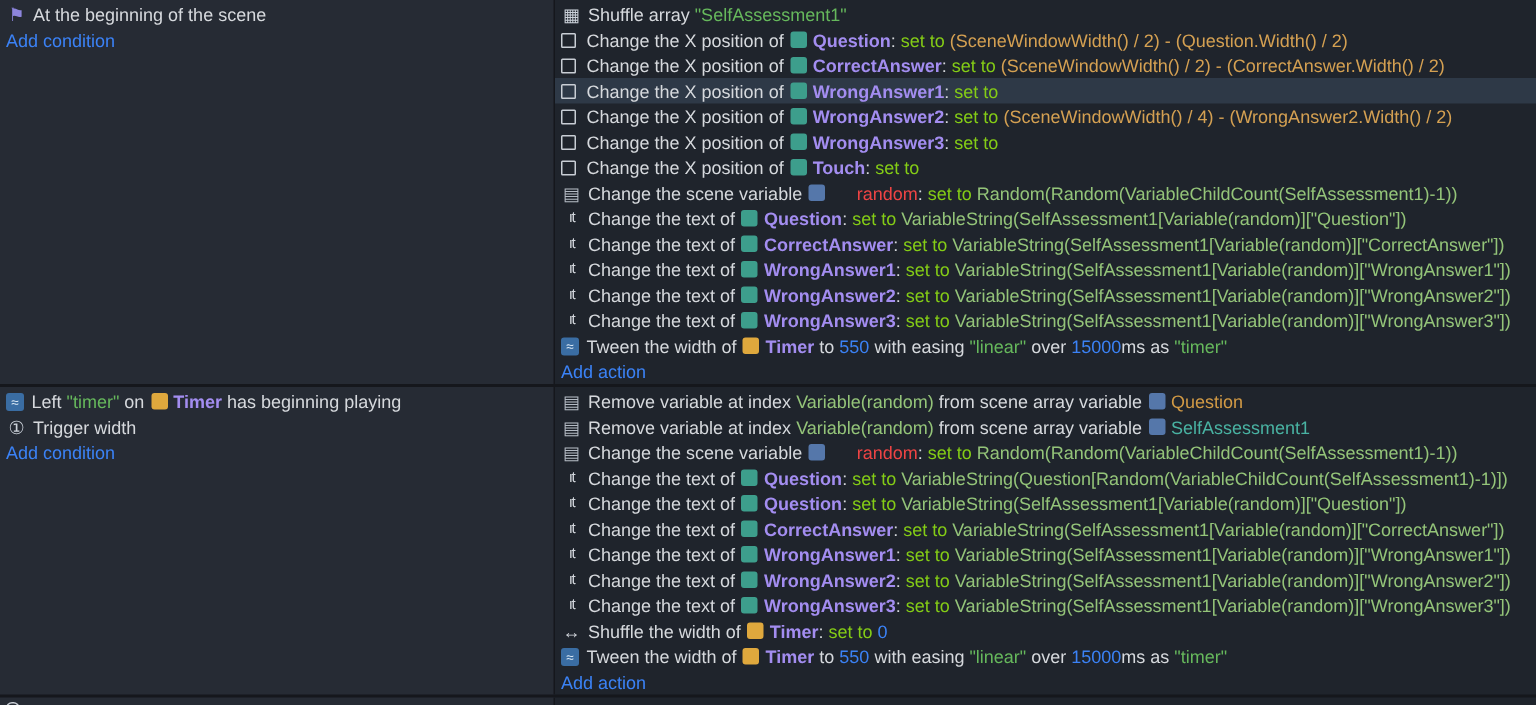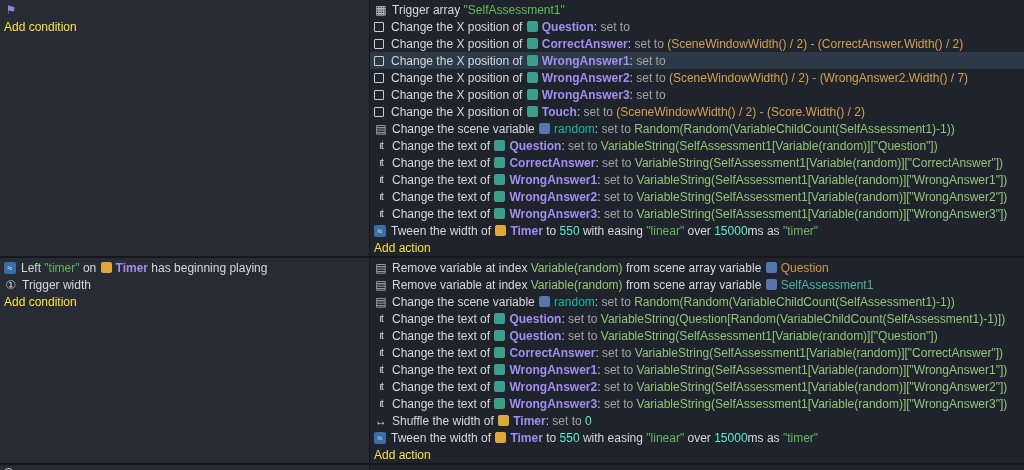--- a/index.html
+++ b/index.html
@@ -21,30 +21,30 @@
   }
   .actions { flex: 1; background: #1f242c; padding-top: 1px; overflow: hidden; }
   .row {
     height: 17px; display: flex; align-items: center;
     padding-left: 4px; white-space: pre; overflow: hidden;
   }
   .row.highlight { background: #2e3947; }
   .seg { display: inline; }
   .t   { color: #d6d9dd; }
   .obj { color: #a38df0; font-weight: 700; }
-  .setto { color: #a3a3a3; }
+  .setto { color: #84cc16; }
   .expr  { color: #d4a052; }
   .gexpr { color: #94c479; }
   .str   { color: #66b85c; }
-  .num   { color: #5eead4; }
-  .var   { color: #14b8a6; }
+  .num   { color: #3b82f6; }
+  .var   { color: #ef4444; margin-left: 17px; }
   .vteal   { color: #49b2a2; }
   .vorange { color: #d29a45; }
   .param   { color: #7da4e8; }
-  .add-link { color: #fde047; }
+  .add-link { color: #3b82f6; }
   .icon {
     display: inline-flex; align-items: center; justify-content: center;
     width: 14px; height: 14px; margin-right: 4px;
     font-size: 12px; line-height: 14px; flex: none;
   }
   .icon.box { width: 11px; height: 11px; border-radius: 2px; margin: 0 4px 0 1px; }
   .icon.badge {
     width: 12px; height: 12px; border-radius: 2px;
     font-size: 9px; margin-right: 5px;
   }
@@ -57,31 +57,31 @@
     border-radius: 4px; margin-right: 7px;
   }
   .icon.small-text { font-size: 10px; letter-spacing: -1px; }
 </style>
 </head>
 <body>
 
 <div id="sheet">
     <div class="event">
       <div class="conditions">
-        <div class="row"><span class="icon" style="color: rgb(141, 133, 221);">⚑</span></div>
+        <div class="row"><span class="icon" style="color: rgb(141, 133, 221);">⚑</span><span class="seg t">At the beginning of the scene</span></div>
         <div class="row"><span class="add-link">Add condition</span></div>
       </div>
       <div class="actions">
-        <div class="row"><span class="icon" style="color: rgb(204, 210, 218);">▦</span><span class="seg t">Trigger array </span><span class="seg str">"SelfAssessment1"</span></div>
-        <div class="row"><span class="icon shape-outline-box"></span><span class="seg t">Change the X position of </span><span class="icon box" style="background: rgb(61, 158, 140);"></span><span class="seg obj">Question</span><span class="seg t">: </span><span class="seg setto">set to </span></div>
+        <div class="row"><span class="icon" style="color: rgb(204, 210, 218);">▦</span><span class="seg t">Shuffle array </span><span class="seg str">"SelfAssessment1"</span></div>
+        <div class="row"><span class="icon shape-outline-box"></span><span class="seg t">Change the X position of </span><span class="icon box" style="background: rgb(61, 158, 140);"></span><span class="seg obj">Question</span><span class="seg t">: </span><span class="seg setto">set to </span><span class="seg expr">(SceneWindowWidth() / 2) - (Question.Width() / 2)</span></div>
         <div class="row"><span class="icon shape-outline-box"></span><span class="seg t">Change the X position of </span><span class="icon box" style="background: rgb(61, 158, 140);"></span><span class="seg obj">CorrectAnswer</span><span class="seg t">: </span><span class="seg setto">set to </span><span class="seg expr">(SceneWindowWidth() / 2) - (CorrectAnswer.Width() / 2)</span></div>
         <div class="row highlight"><span class="icon shape-outline-box"></span><span class="seg t">Change the X position of </span><span class="icon box" style="background: rgb(61, 158, 140);"></span><span class="seg obj">WrongAnswer1</span><span class="seg t">: </span><span class="seg setto">set to </span></div>
-        <div class="row"><span class="icon shape-outline-box"></span><span class="seg t">Change the X position of </span><span class="icon box" style="background: rgb(61, 158, 140);"></span><span class="seg obj">WrongAnswer2</span><span class="seg t">: </span><span class="seg setto">set to </span><span class="seg expr">(SceneWindowWidth() / 2) - (WrongAnswer2.Width() / 7)</span></div>
+        <div class="row"><span class="icon shape-outline-box"></span><span class="seg t">Change the X position of </span><span class="icon box" style="background: rgb(61, 158, 140);"></span><span class="seg obj">WrongAnswer2</span><span class="seg t">: </span><span class="seg setto">set to </span><span class="seg expr">(SceneWindowWidth() / 4) - (WrongAnswer2.Width() / 2)</span></div>
         <div class="row"><span class="icon shape-outline-box"></span><span class="seg t">Change the X position of </span><span class="icon box" style="background: rgb(61, 158, 140);"></span><span class="seg obj">WrongAnswer3</span><span class="seg t">: </span><span class="seg setto">set to </span></div>
-        <div class="row"><span class="icon shape-outline-box"></span><span class="seg t">Change the X position of </span><span class="icon box" style="background: rgb(61, 158, 140);"></span><span class="seg obj">Touch</span><span class="seg t">: </span><span class="seg setto">set to </span><span class="seg expr">(SceneWindowWidth() / 2) - (Score.Width() / 2)</span></div>
+        <div class="row"><span class="icon shape-outline-box"></span><span class="seg t">Change the X position of </span><span class="icon box" style="background: rgb(61, 158, 140);"></span><span class="seg obj">Touch</span><span class="seg t">: </span><span class="seg setto">set to </span></div>
         <div class="row"><span class="icon" style="color: rgb(180, 187, 196);">▤</span><span class="seg t">Change the scene variable </span><span class="icon box" style="background: rgb(85, 119, 170);"></span><span class="seg var">random</span><span class="seg t">: </span><span class="seg setto">set to </span><span class="seg gexpr">Random(Random(VariableChildCount(SelfAssessment1)-1))</span></div>
         <div class="row"><span class="icon small-text" style="color: rgb(210, 214, 220);">ıt</span><span class="seg t">Change the text of </span><span class="icon box" style="background: rgb(61, 158, 140);"></span><span class="seg obj">Question</span><span class="seg t">: </span><span class="seg setto">set to </span><span class="seg gexpr">VariableString(SelfAssessment1[Variable(random)]["Question"])</span></div>
         <div class="row"><span class="icon small-text" style="color: rgb(210, 214, 220);">ıt</span><span class="seg t">Change the text of </span><span class="icon box" style="background: rgb(61, 158, 140);"></span><span class="seg obj">CorrectAnswer</span><span class="seg t">: </span><span class="seg setto">set to </span><span class="seg gexpr">VariableString(SelfAssessment1[Variable(random)]["CorrectAnswer"])</span></div>
         <div class="row"><span class="icon small-text" style="color: rgb(210, 214, 220);">ıt</span><span class="seg t">Change the text of </span><span class="icon box" style="background: rgb(61, 158, 140);"></span><span class="seg obj">WrongAnswer1</span><span class="seg t">: </span><span class="seg setto">set to </span><span class="seg gexpr">VariableString(SelfAssessment1[Variable(random)]["WrongAnswer1"])</span></div>
         <div class="row"><span class="icon small-text" style="color: rgb(210, 214, 220);">ıt</span><span class="seg t">Change the text of </span><span class="icon box" style="background: rgb(61, 158, 140);"></span><span class="seg obj">WrongAnswer2</span><span class="seg t">: </span><span class="seg setto">set to </span><span class="seg gexpr">VariableString(SelfAssessment1[Variable(random)]["WrongAnswer2"])</span></div>
         <div class="row"><span class="icon small-text" style="color: rgb(210, 214, 220);">ıt</span><span class="seg t">Change the text of </span><span class="icon box" style="background: rgb(61, 158, 140);"></span><span class="seg obj">WrongAnswer3</span><span class="seg t">: </span><span class="seg setto">set to </span><span class="seg gexpr">VariableString(SelfAssessment1[Variable(random)]["WrongAnswer3"])</span></div>
         <div class="row"><span class="icon badge" style="color: rgb(221, 235, 247); background: rgb(58, 109, 163);">≈</span><span class="seg t">Tween the width of </span><span class="icon box" style="background: rgb(223, 168, 61);"></span><span class="seg obj">Timer</span><span class="seg t"> to </span><span class="seg num">550</span><span class="seg t"> with easing </span><span class="seg str">"linear"</span><span class="seg t"> over </span><span class="seg num">15000</span><span class="seg t">ms as </span><span class="seg str">"timer"</span></div>
         <div class="row"><span class="add-link">Add action</span></div>
       </div>
     </div>

